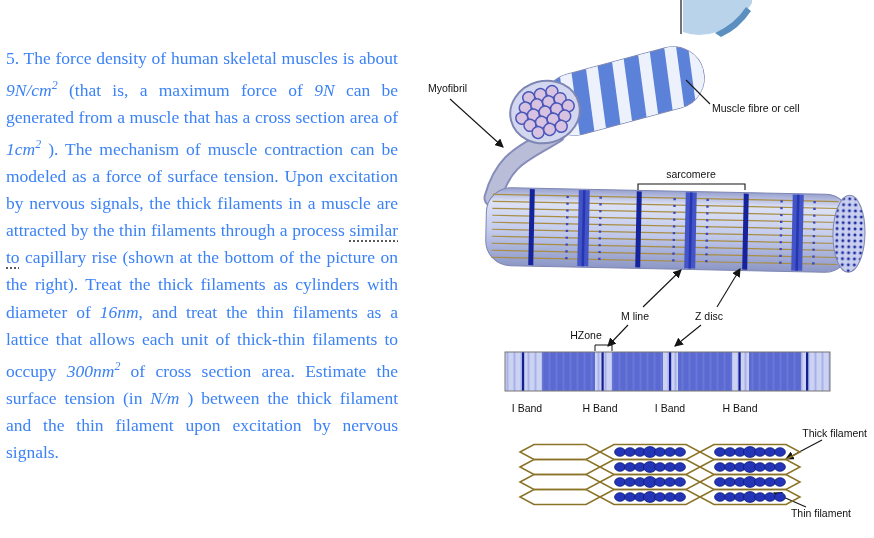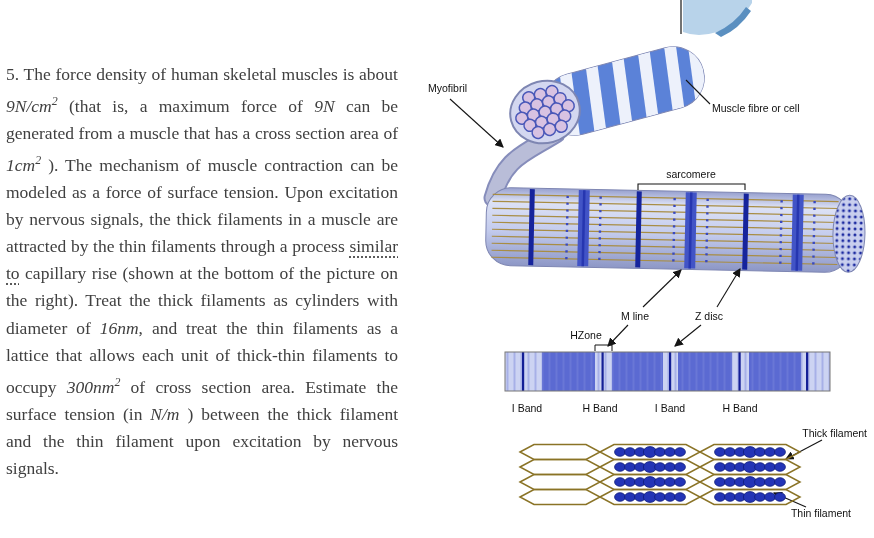--- a/index.html
+++ b/index.html
@@ -1,20 +1,20 @@
 <!DOCTYPE html>
 <html><head>
 <meta charset="utf-8">
 <style>
   html,body{margin:0;padding:0;}
   body{width:874px;height:538px;background:#ffffff;position:relative;overflow:hidden;
        font-family:"Liberation Sans",sans-serif;}
-  .problem{position:absolute;left:6px;top:61px;width:392px;
+  .problem{position:absolute;left:6px;top:45px;width:392px;
     font-family:"Liberation Serif",serif;font-size:17.5px;line-height:27.1px;
-    color:#404040;text-align:justify;}
+    color:#3b82f6;text-align:justify;}
   .problem .math{font-style:italic;}
   .problem .dotted-u{text-decoration-line:underline;text-decoration-style:dotted;
     text-decoration-color:#444;text-underline-offset:4px;}
   .problem sup{font-size:0.68em;}
   .diagram{position:absolute;left:420px;top:0;}
   svg text{font-family:"Liberation Sans",sans-serif;font-size:10.5px;fill:#101010;}
   .arrows{stroke:#151515;stroke-width:1.1;}
 </style>
 </head>
 <body>

